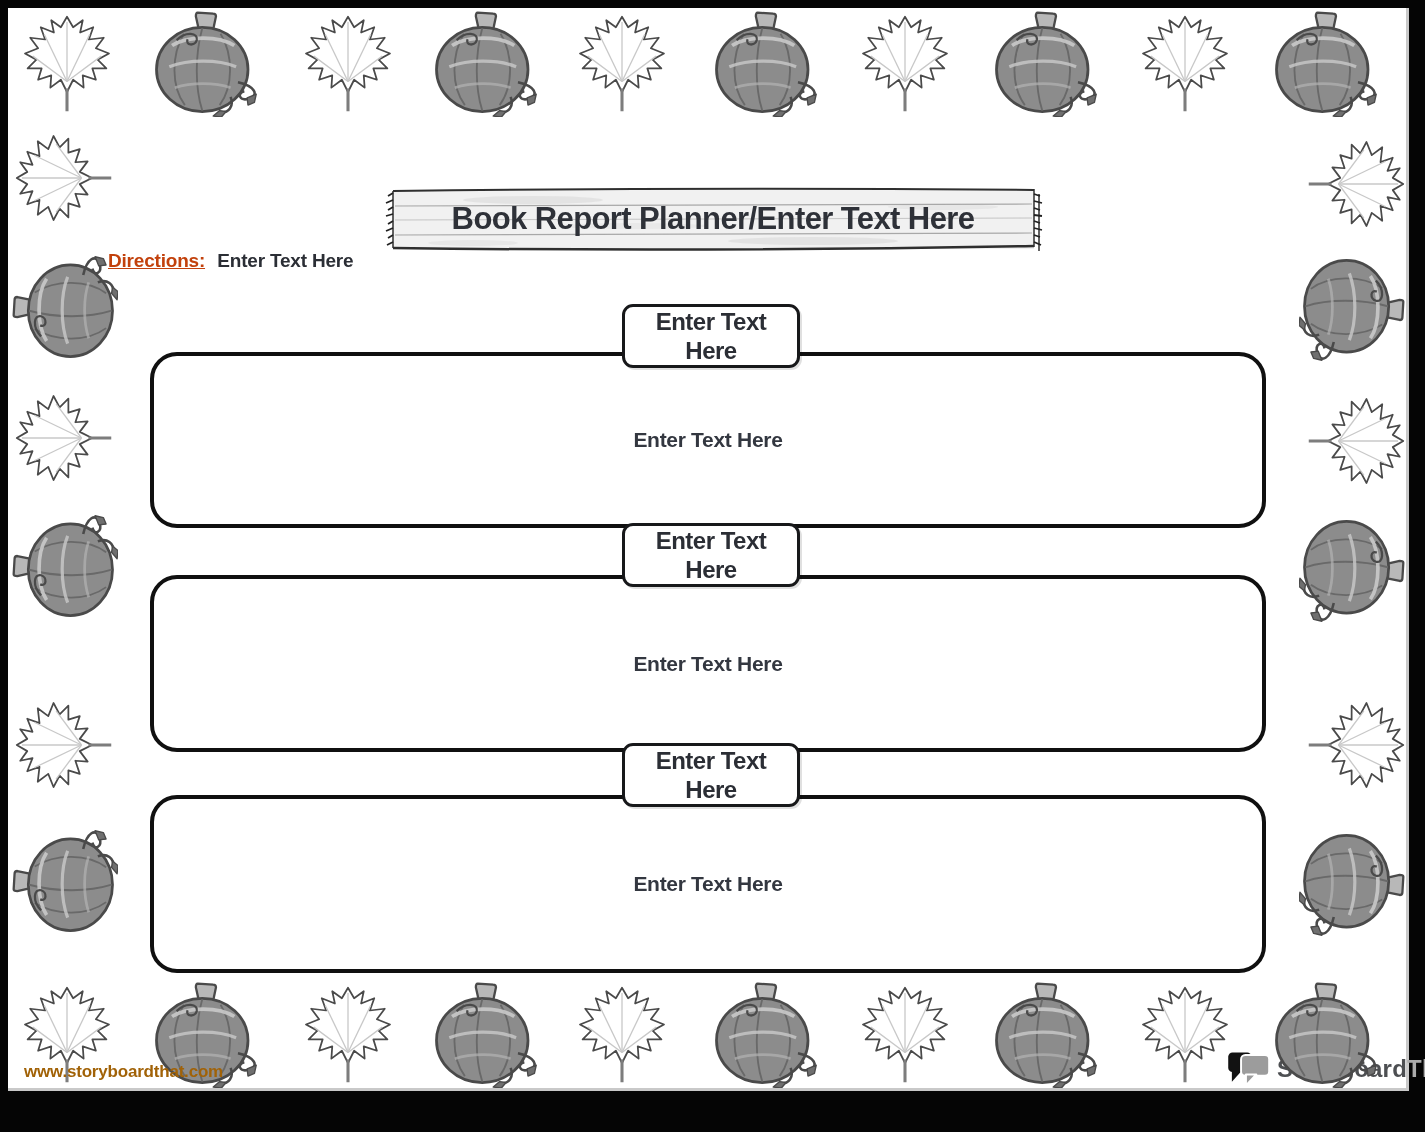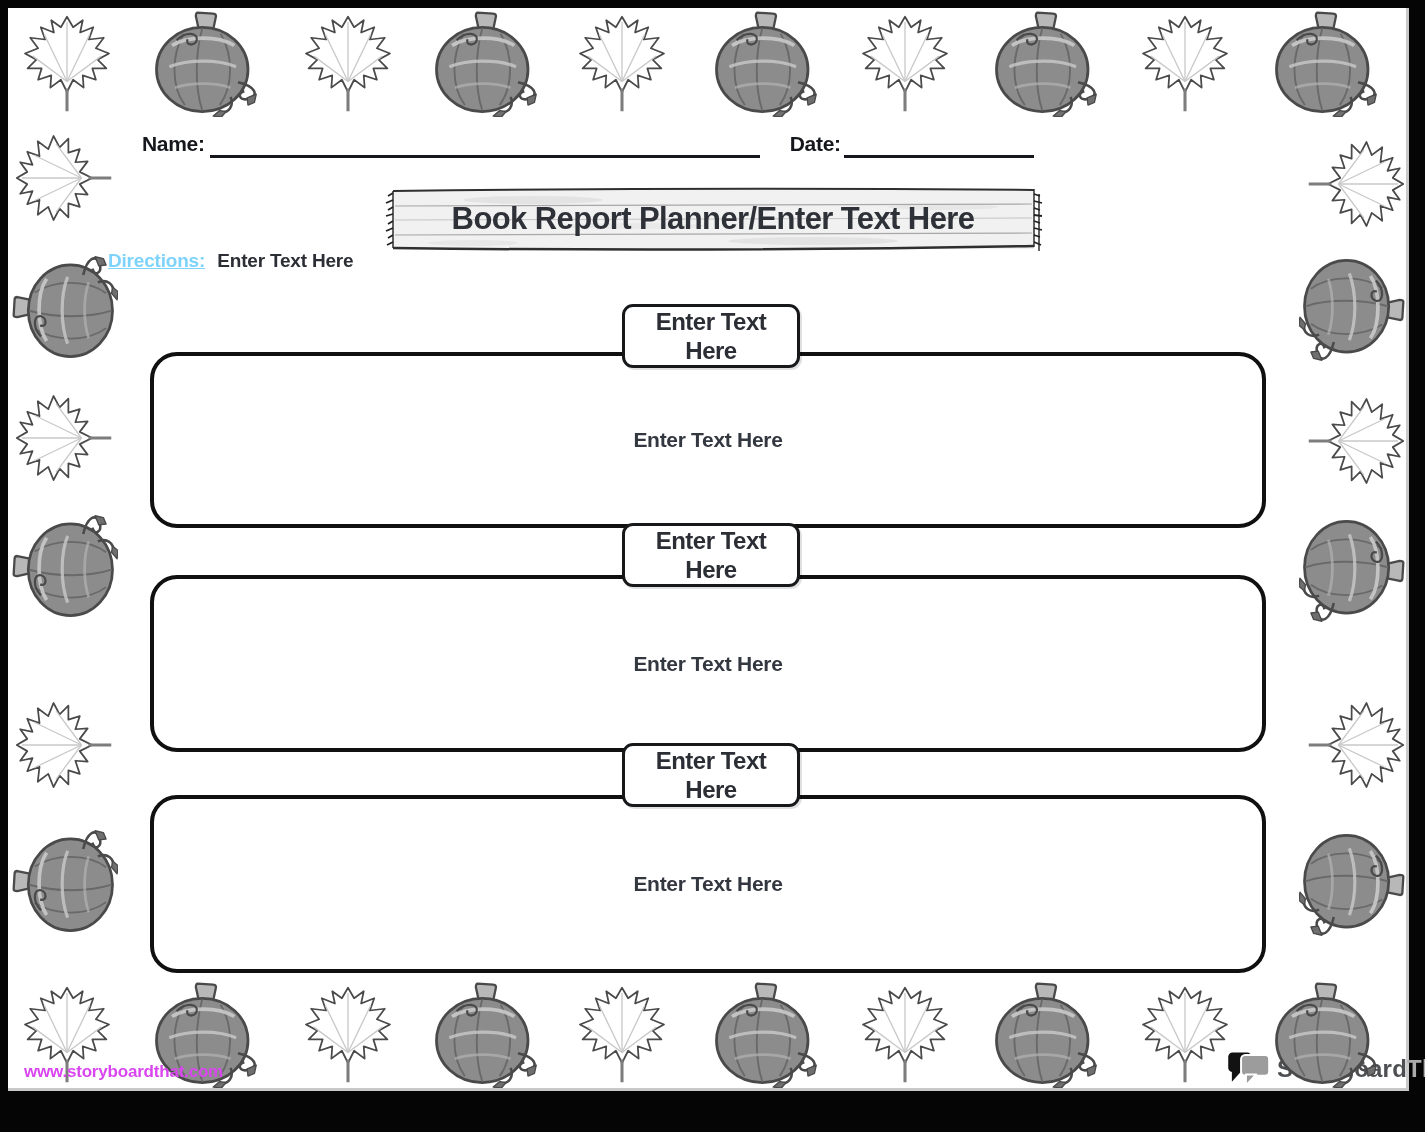--- a/index.html
+++ b/index.html
@@ -32,21 +32,21 @@
   
   .banner{position:absolute; left:383px; top:185px; width:660px; height:69px; z-index:4;}
   .banner > svg{position:absolute; inset:0; width:100%; height:100%;}
   .banner-title{
     position:absolute; inset:0; display:flex; align-items:center; justify-content:center;
     font-weight:bold; font-size:31px; letter-spacing:-0.6px; color:#2e3138;
     padding-bottom:2px;
   }
   
   .directions{position:absolute; left:108px; top:250px; z-index:4; font-size:19px; white-space:nowrap;}
-  .dir-label{font-weight:bold; text-decoration:underline; color:#7dd3fc; letter-spacing:-0.2px;}
+  .dir-label{font-weight:bold; text-decoration:underline; color:#c2410c; letter-spacing:-0.2px;}
   .dir-text{margin-left:7px; font-weight:600; color:#2b2e35; letter-spacing:-0.2px;}
   
   .big-box{
     position:absolute; left:150px; width:1116px; box-sizing:border-box; z-index:2;
     background:#fff; border:4px solid #101010; border-radius:27px;
     display:flex; align-items:center; justify-content:center;
   }
   #box1{top:352px; height:176px;}
   #box2{top:575px; height:177px;}
   #box3{top:795px; height:178px;}
@@ -56,21 +56,21 @@
     position:absolute; left:622px; width:178px; height:64px; box-sizing:border-box; z-index:5;
     background:#fff; border:3px solid #17181a; border-radius:11px;
     display:flex; align-items:center; justify-content:center; text-align:center;
     font-weight:bold; font-size:24px; line-height:1.22; letter-spacing:-0.5px; color:#2b2e35;
     padding:0 14px; box-shadow:2px 2px 0 rgba(0,0,0,0.12);
   }
   #label1{top:304px;}
   #label2{top:523px;}
   #label3{top:743px;}
   
-  .footer-url{position:absolute; left:24px; top:1062px; z-index:6; font-weight:bold; font-size:17px; color:#d946ef; letter-spacing:-0.2px;}
+  .footer-url{position:absolute; left:24px; top:1062px; z-index:6; font-weight:bold; font-size:17px; color:#a16207; letter-spacing:-0.2px;}
   .logo{position:absolute; left:1227px; top:1050px; z-index:2; display:flex; align-items:center;}
   .logo-icon{width:44px; height:38px; margin-right:6px;}
   .logo-text{font-size:24px; font-weight:600; letter-spacing:0.2px;}
   .logo-t1{color:#4d4f52;}
   .logo-t2{color:#ababab;}
 </style>
 </head>
 <body>
 
 <div class="canvas">
@@ -261,26 +261,20 @@
           <use href="#sym-leaf"></use>
         </svg>
       </div>
       <div class="decor" style="left: 1297px; top: 830px; width: 112px; height: 108px; transform: rotate(90deg);">
         <svg viewBox="0 0 120 118">
           <use href="#sym-pumpkin"></use>
         </svg>
       </div>
     </div>
 
-  <div class="name-row">
-    <span class="field-label">Name:</span>
-    <span class="write-line name-line"></span>
-    <span class="field-label date-label">Date:</span>
-    <span class="write-line date-line"></span>
-  </div>
 
   <div class="banner">
     <svg viewBox="0 0 660 69" preserveAspectRatio="none">
       <rect x="10" y="5" width="641" height="59" fill="#f1f1f1"></rect>
       <ellipse cx="150" cy="15" rx="70" ry="4" fill="#e3e3e3"></ellipse>
       <ellipse cx="430" cy="56" rx="85" ry="4" fill="#e3e3e3"></ellipse>
       <ellipse cx="560" cy="22" rx="55" ry="3" fill="#e7e7e7"></ellipse>
       <ellipse cx="250" cy="41" rx="75" ry="3" fill="#e9e9e9"></ellipse>
       <ellipse cx="90" cy="58" rx="45" ry="3" fill="#e7e7e7"></ellipse>
       <path d="M10,6 Q330,2 651,5" stroke="#2f2f2f" stroke-width="2" fill="none"></path>

